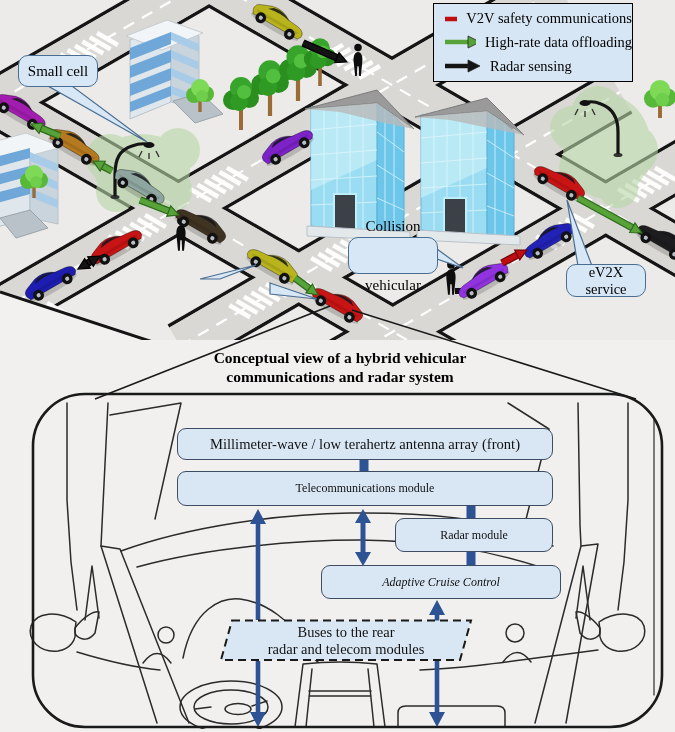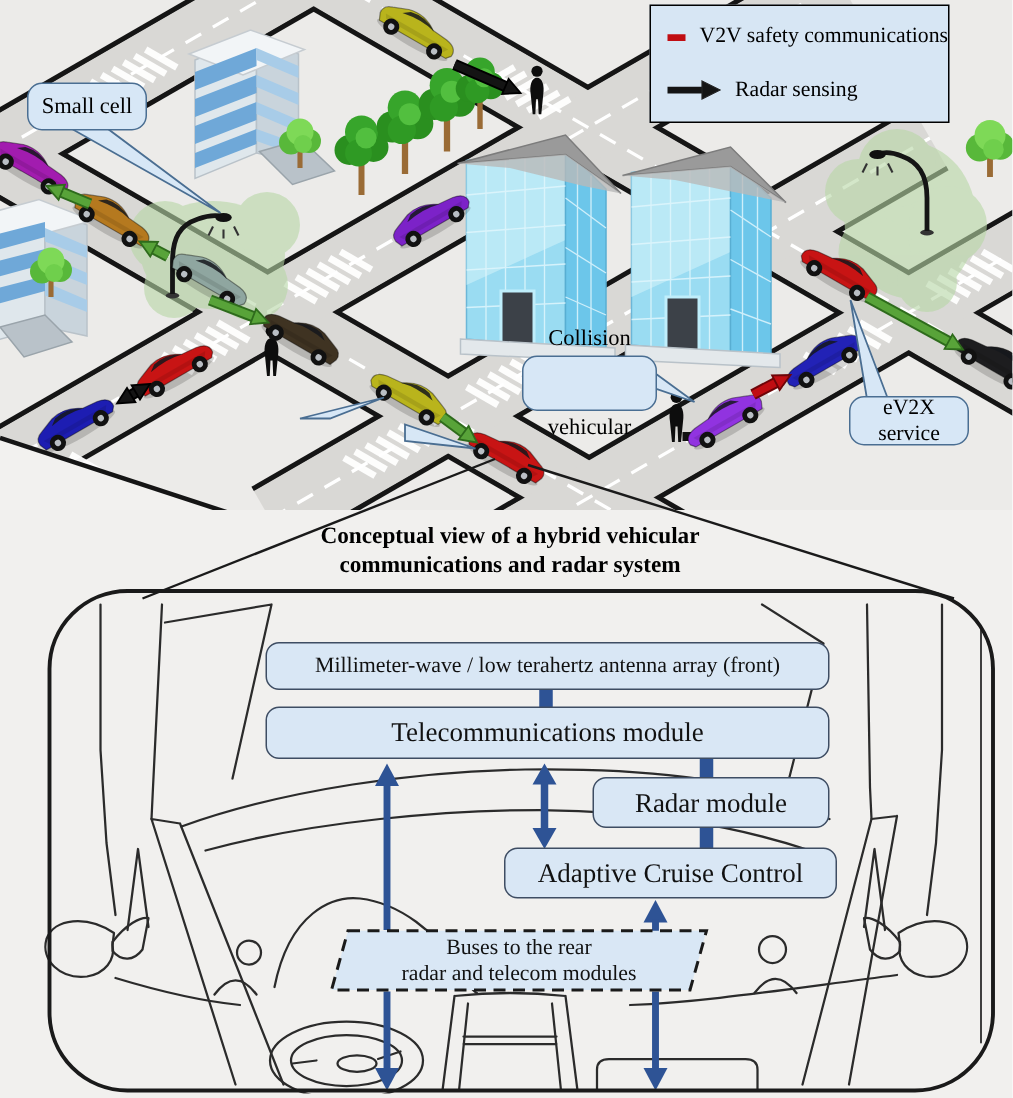--- a/index.html
+++ b/index.html
@@ -18,25 +18,25 @@
           text-align:center;font-size:15px;line-height:16.5px;}
   .bubble.small-cell{left:18px;top:55px;width:80px;height:32px;}
   .bubble.smart-cars{left:131px;top:277px;width:141px;height:34px;}
   .bubble.collision{left:348px;top:237px;width:90px;height:37px;font-size:15px;gap:43px;}
   .bubble.ev2x{left:566px;top:264px;width:80px;height:33px;font-size:14.5px;}
   
   .diagram-title{left:137px;top:348px;width:406px;text-align:center;font-weight:700;
                  font-size:15.5px;line-height:19px;color:#000;}
   .module-box{background:#d9e7f5;border:1.5px solid #3e4d63;border-radius:9px;color:#111;
               display:flex;align-items:center;justify-content:center;text-align:center;
-              font-size:18px;white-space:nowrap;}
+              font-size:12px;white-space:nowrap;}
   .box-antenna{left:177px;top:428px;width:376px;height:32px;font-size:14.6px;}
   .box-telecom{left:177px;top:471px;width:376px;height:35px;}
   .box-radar{left:395px;top:518px;width:158px;height:34px;}
-  .box-acc{left:336px;top:565px;width:222px;height:34px;}
+  .box-acc{left:321px;top:565px;width:240px;height:34px;font-style:italic;}
   .buses-label{left:222px;top:620px;width:248px;height:41px;display:flex;flex-direction:column;
                align-items:center;justify-content:center;font-size:14.5px;line-height:17px;color:#111;}
 </style>
 </head>
 <body>
 
 <div class="stage">
 
 <svg class="scene" width="675" height="732" viewBox="0 0 675 732">
   <defs>
@@ -429,20 +429,27 @@
 <div class="overlay legend">
   <div class="legend-row">
     <svg width="38" height="14">
       <line x1="2" y1="7" x2="25" y2="7" stroke-width="4.5" stroke="#c00d12"></line>
       <polygon points="25,1 37,7 25,13" stroke="#222" stroke-width=".8" fill="#c00d12"></polygon>
     </svg>
     <span>V2V safety communications</span>
   </div>
   <div class="legend-row">
     <svg width="38" height="14">
+      <line x1="2" y1="7" x2="25" y2="7" stroke-width="4.5" stroke="#58a339"></line>
+      <polygon points="25,1 37,7 25,13" stroke="#222" stroke-width=".8" fill="#58a339"></polygon>
+    </svg>
+    <span>High-rate data offloading</span>
+  </div>
+  <div class="legend-row">
+    <svg width="38" height="14">
       <line x1="2" y1="7" x2="25" y2="7" stroke-width="4.5" stroke="#141414"></line>
       <polygon points="25,1 37,7 25,13" stroke="#222" stroke-width=".8" fill="#141414"></polygon>
     </svg>
     <span>Radar sensing</span>
   </div>
 </div>
 
 <div class="overlay bubble small-cell">
   <div>Small cell</div>
 </div>

